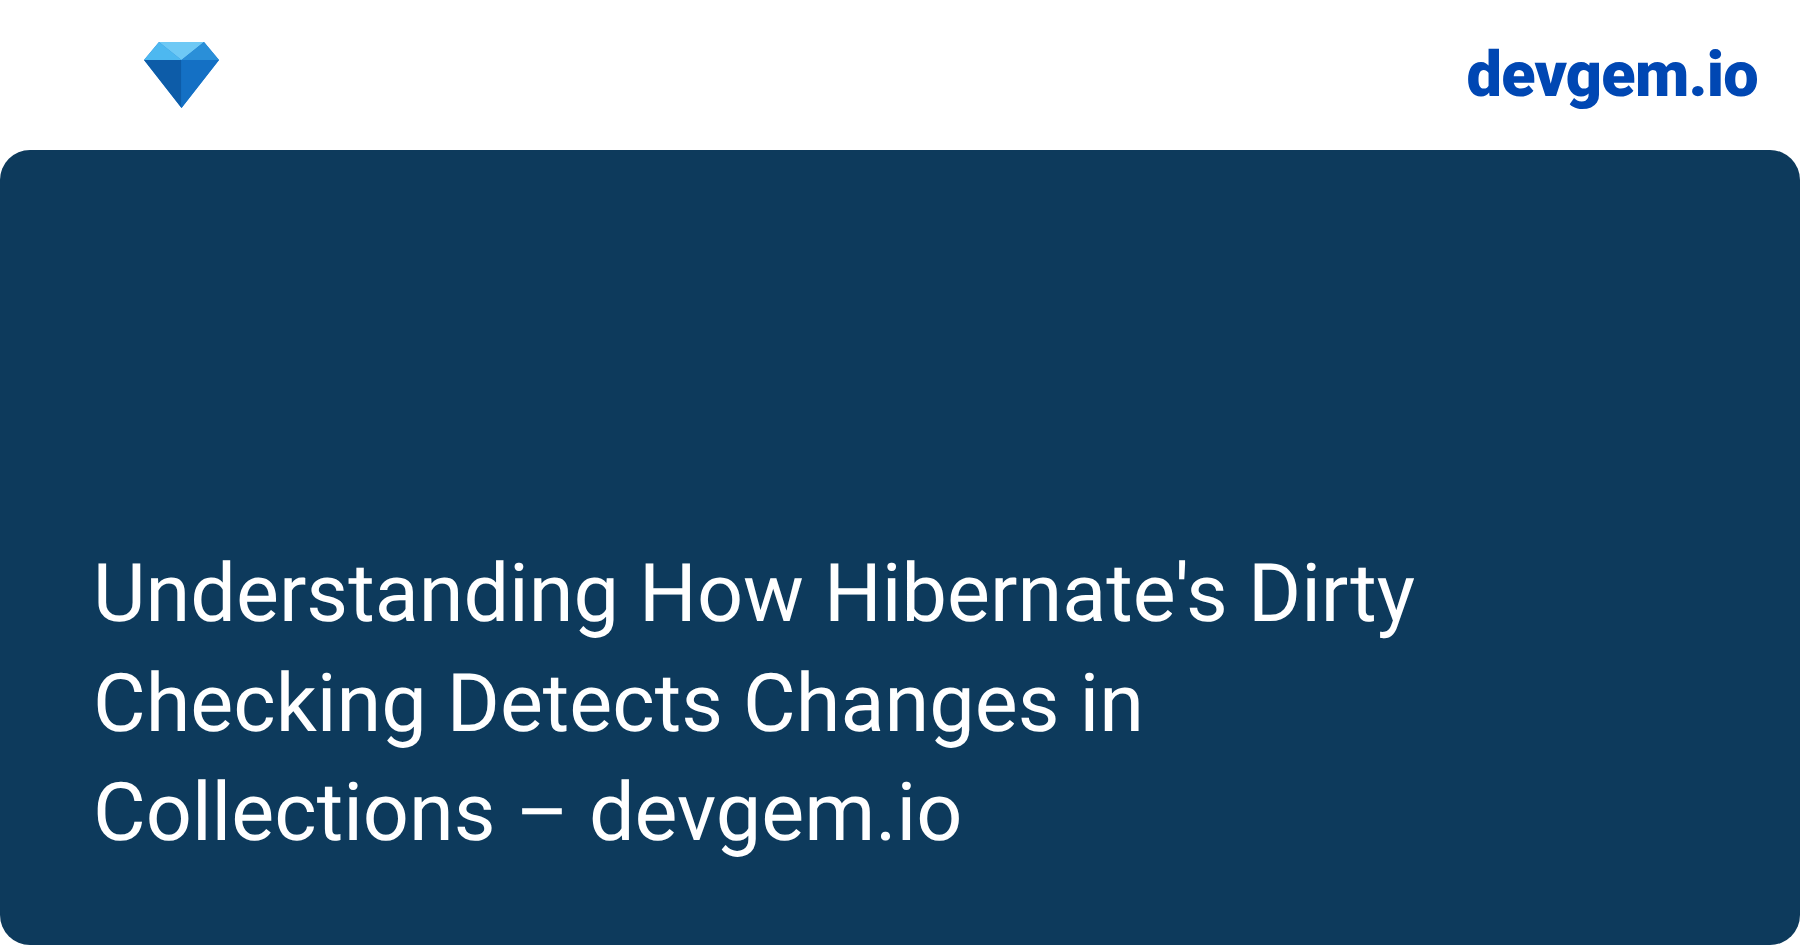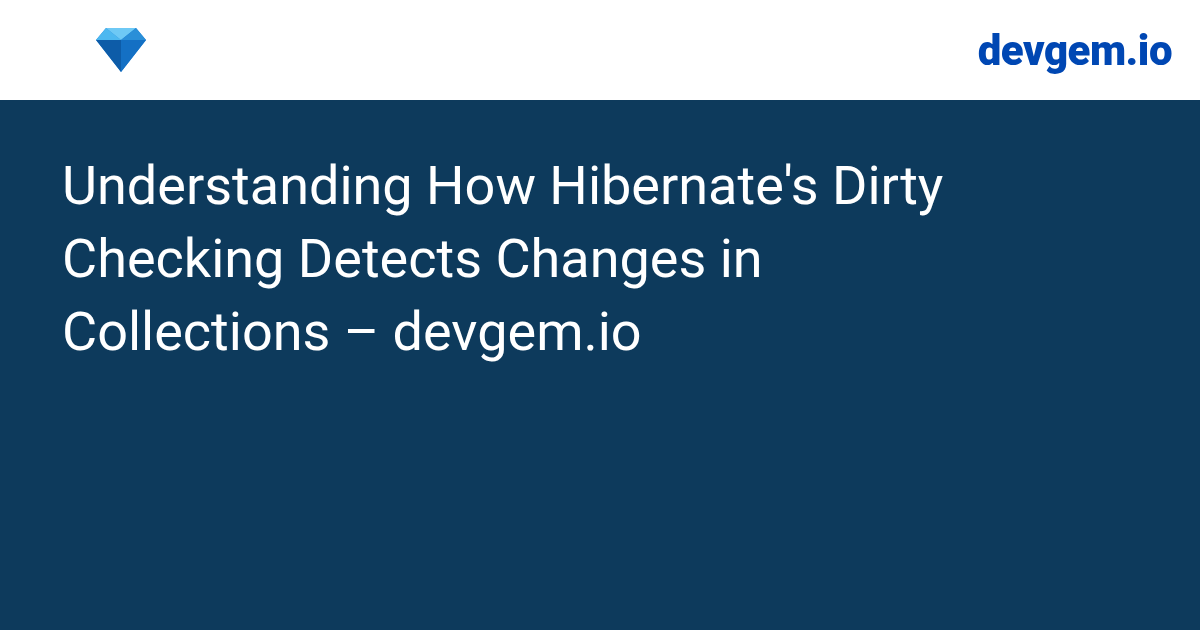--- a/index.html
+++ b/index.html
@@ -36,21 +36,22 @@
       font-weight: 900;
       letter-spacing: -0.5px;
     }
     .hero {
       width: 100%;
       height: 530px;
       background: #0d3a5c;
       padding: 50px 62px;
       display: flex;
       flex-direction: column;
-      justify-content: flex-start;
+      justify-content: flex-end;
+      border-radius: 20px;
     }
     .hero-title {
       color: #ffffff;
       font-size: 54px;
       font-weight: 400;
       line-height: 1.35;
       max-width: 900px;
     }
   </style>
 </head>

